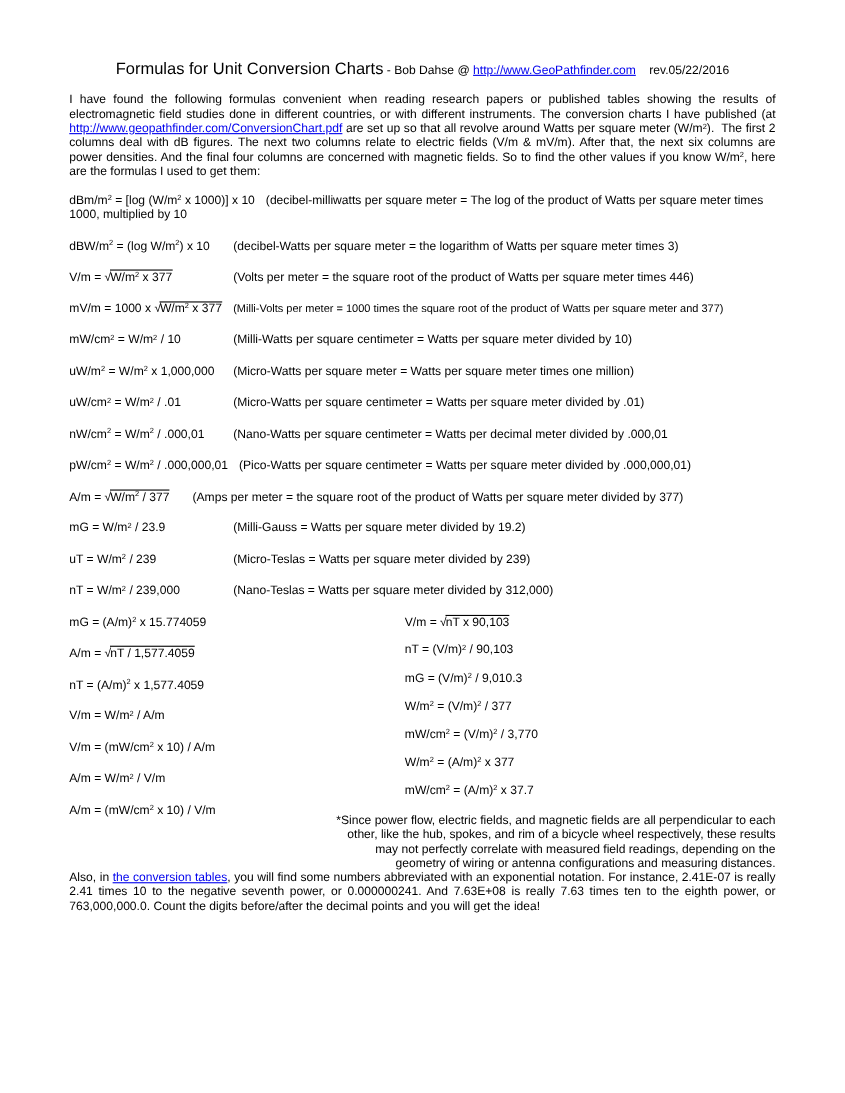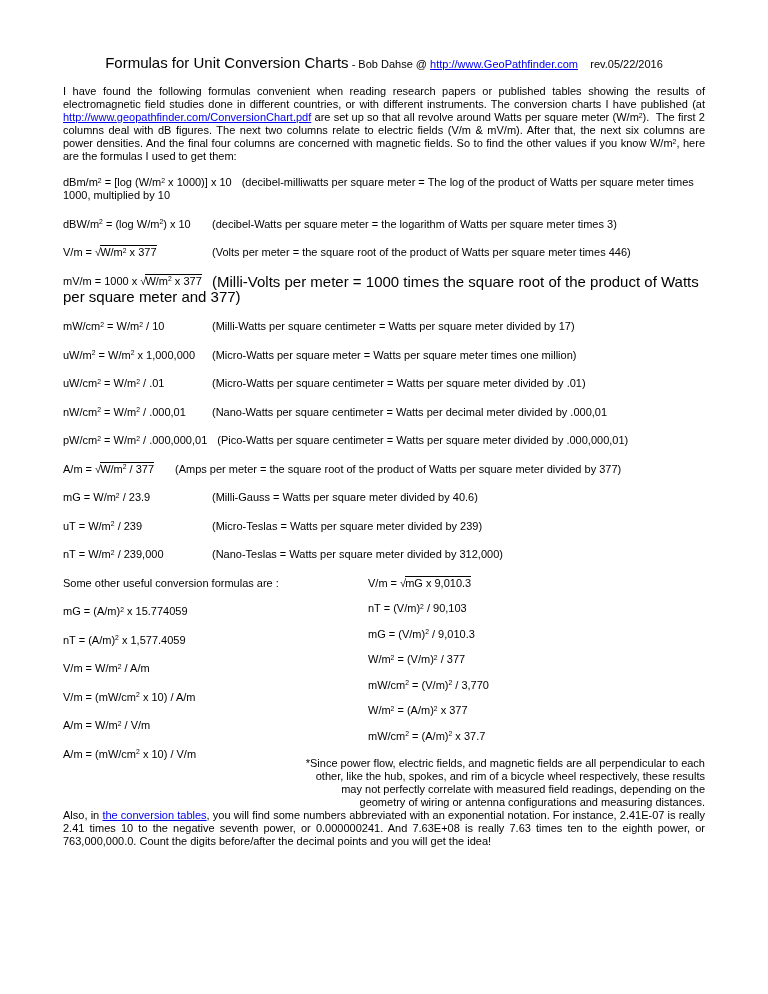--- a/index.html
+++ b/index.html
@@ -13,21 +13,21 @@
   }
   .page { padding:54px 63px 20px 63px; }
 
   .title { text-align:center; font-size:15px; line-height:18px; margin-bottom:12px; white-space:nowrap; }
   .byline { font-size:11px; }
 
   .para { text-align:justify; margin-bottom:13px; }
 
   .mainf .fline { margin-bottom:15.5px; }
   .fexpr { display:inline-block; min-width:149px; padding-right:10px; vertical-align:top; }
-  .fnote.small { font-size:15px; }
+  .fnote.small { font-size:10px; }
 
   .cols { display:flex; margin-top:2px; }
   .col-left { flex:0 0 305px; width:305px; }
   .col-right { flex:1 1 auto; min-width:0; }
   .left-head { margin-bottom:15.5px; }
   .right-head { text-align:justify; margin-bottom:8px; }
   .col-left .fline { margin-bottom:15.5px; }
   .col-right .fline { margin-bottom:12.5px; }
 
   .footnote { text-align:right; margin-left:-64px; margin-top:14px; line-height:13px; }
@@ -46,46 +46,46 @@
 
   <div class="title"><span>Formulas for Unit Conversion Charts</span><span class="byline"> - Bob Dahse @ <a href="#" class="lnk">http://www.GeoPathfinder.com</a>&nbsp;&nbsp;&nbsp; rev.05/22/2016</span></div>
 
   <p class="para">I have found the following formulas convenient when reading research papers or published tables showing the results of electromagnetic field studies done in different countries, or with different instruments. The conversion charts I have published (at <a href="#" class="lnk">http://www.geopathfinder.com/ConversionChart.pdf</a> are set up so that all revolve around Watts per square meter (W/m<sup>2</sup>).&nbsp; The first 2 columns deal with dB figures. The next two columns relate to electric fields (V/m &amp; mV/m). After that, the next six columns are power densities. And the final four columns are concerned with magnetic fields. So to find the other values if you know W/m<sup>2</sup>, here are the formulas I used to get them:</p>
 
   <div class="mainf">
       <div class="fline"><span class="fexpr">dBm/m<sup>2</sup> = [log (W/m<sup>2</sup> x 1000)] x 10</span><span class="fnote">(decibel-milliwatts per square meter = The log of the product of Watts per square meter times 1000, multiplied by 10</span></div>
       <div class="fline"><span class="fexpr">dBW/m<sup>2</sup> = (log W/m<sup>2</sup>) x 10</span><span class="fnote">(decibel-Watts per square meter = the logarithm of Watts per square meter times 3)</span></div>
       <div class="fline"><span class="fexpr">V/m = <span class="rad">√</span><span class="vinc">W/m<sup>2</sup> x 377</span></span><span class="fnote">(Volts per meter = the square root of the product of Watts per square meter times 446)</span></div>
       <div class="fline"><span class="fexpr">mV/m = 1000 x <span class="rad">√</span><span class="vinc">W/m<sup>2</sup> x 377</span></span><span class="fnote small">(Milli-Volts per meter = 1000 times the square root of the product of Watts per square meter and 377)</span></div>
-      <div class="fline"><span class="fexpr">mW/cm<sup>2</sup> = W/m<sup>2</sup> / 10</span><span class="fnote">(Milli-Watts per square centimeter = Watts per square meter divided by 17)</span></div>
+      <div class="fline"><span class="fexpr">mW/cm<sup>2</sup> = W/m<sup>2</sup> / 10</span><span class="fnote">(Milli-Watts per square centimeter = Watts per square meter divided by 10)</span></div>
       <div class="fline"><span class="fexpr">uW/m<sup>2</sup> = W/m<sup>2</sup> x 1,000,000</span><span class="fnote">(Micro-Watts per square meter = Watts per square meter times one million)</span></div>
       <div class="fline"><span class="fexpr">uW/cm<sup>2</sup> = W/m<sup>2</sup> / .01</span><span class="fnote">(Micro-Watts per square centimeter = Watts per square meter divided by .01)</span></div>
       <div class="fline"><span class="fexpr">nW/cm<sup>2</sup> = W/m<sup>2</sup> / .000,01</span><span class="fnote">(Nano-Watts per square centimeter = Watts per decimal meter divided by .000,01</span></div>
       <div class="fline"><span class="fexpr">pW/cm<sup>2</sup> = W/m<sup>2</sup> / .000,000,01</span><span class="fnote">(Pico-Watts per square centimeter = Watts per square meter divided by .000,000,01)</span></div>
       <div class="fline"><span class="fexpr" style="min-width: 112px;">A/m = <span class="rad">√</span><span class="vinc">W/m<sup>2</sup> / 377</span></span><span class="fnote">(Amps per meter = the square root of the product of Watts per square meter divided by 377)</span></div>
-      <div class="fline"><span class="fexpr">mG = W/m<sup>2</sup> / 23.9</span><span class="fnote">(Milli-Gauss = Watts per square meter divided by 40.6)</span></div>
+      <div class="fline"><span class="fexpr">mG = W/m<sup>2</sup> / 23.9</span><span class="fnote">(Milli-Gauss = Watts per square meter divided by 19.2)</span></div>
       <div class="fline"><span class="fexpr">uT = W/m<sup>2</sup> / 239</span><span class="fnote">(Micro-Teslas = Watts per square meter divided by 239)</span></div>
       <div class="fline"><span class="fexpr">nT = W/m<sup>2</sup> / 239,000</span><span class="fnote">(Nano-Teslas = Watts per square meter divided by 312,000)</span></div>
     </div>
 
   <div class="cols">
     <div class="col-left">
-      <div class="left-head">Some other useful conversion formulas are :</div>
       <div class="mainl">
           <div class="fline">mG = (A/m)<sup>2</sup> x 15.774059</div>
+          <div class="fline">A/m = <span class="rad">√</span><span class="vinc">nT / 1,577.4059</span></div>
           <div class="fline">nT = (A/m)<sup>2</sup> x 1,577.4059</div>
           <div class="fline">V/m = W/m<sup>2</sup> / A/m</div>
           <div class="fline">V/m = (mW/cm<sup>2</sup> x 10) / A/m</div>
           <div class="fline">A/m = W/m<sup>2</sup> / V/m</div>
           <div class="fline">A/m = (mW/cm<sup>2</sup> x 10) / V/m</div>
         </div>
     </div>
     <div class="col-right">
       <div class="mainr">
-          <div class="fline">V/m = <span class="rad">√</span><span class="vinc">mG x 9,010.3</span></div>
+          <div class="fline">V/m = <span class="rad">√</span><span class="vinc">nT x 90,103</span></div>
           <div class="fline">nT = (V/m)<sup>2</sup> / 90,103</div>
           <div class="fline">mG = (V/m)<sup>2</sup> / 9,010.3</div>
           <div class="fline">W/m<sup>2</sup> = (V/m)<sup>2</sup> / 377</div>
           <div class="fline">mW/cm<sup>2</sup> = (V/m)<sup>2</sup> / 3,770</div>
           <div class="fline">W/m<sup>2</sup> = (A/m)<sup>2</sup> x 377</div>
           <div class="fline">mW/cm<sup>2</sup> = (A/m)<sup>2</sup> x 37.7</div>
         </div>
       <div class="footnote">*Since power flow, electric fields, and magnetic fields are all perpendicular to each other, like the hub, spokes, and rim of a bicycle wheel respectively, these results may not perfectly correlate with measured field readings, depending on the geometry of wiring or antenna configurations and measuring distances.</div>
     </div>
   </div>

